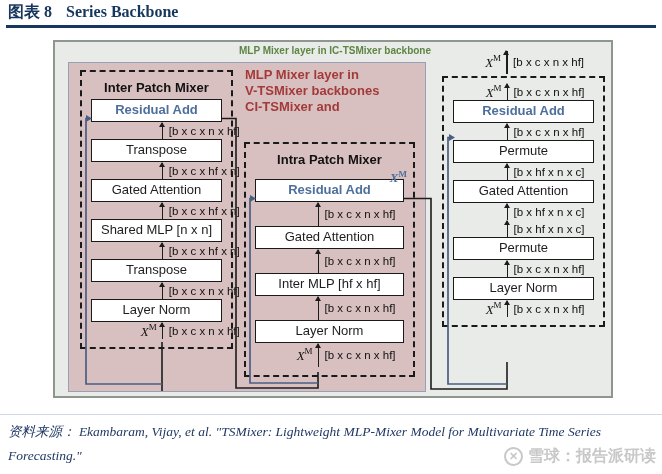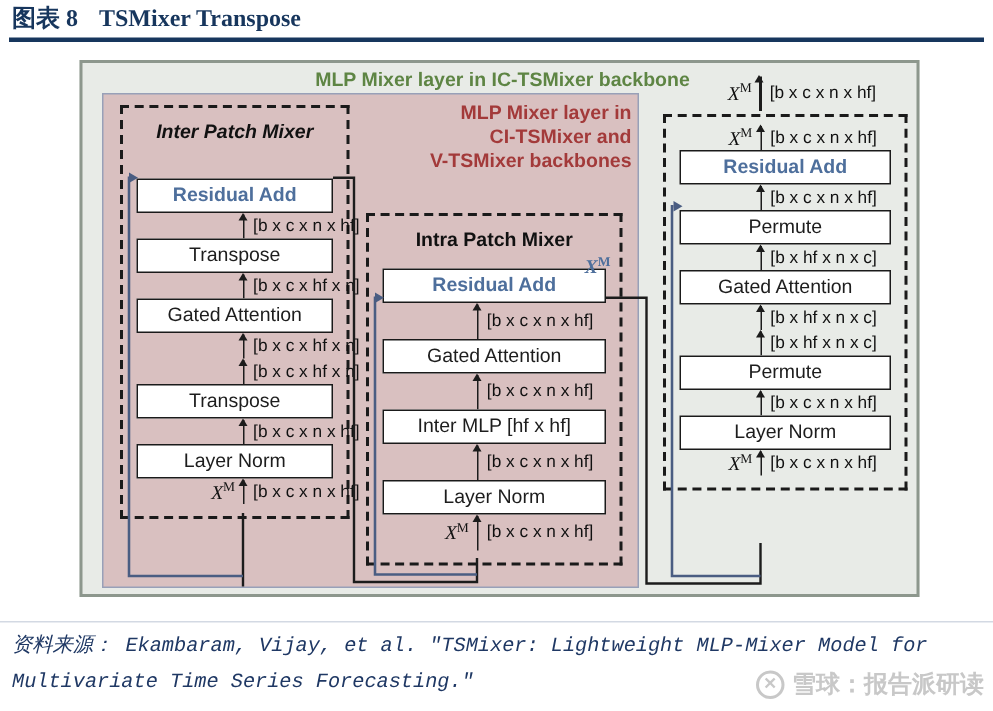--- a/index.html
+++ b/index.html
@@ -12,33 +12,33 @@
        color:#17365d;font-family:"Liberation Serif",serif;font-weight:bold;font-size:16px;}
   .hdr .fig-label{margin-right:14px;}
   .hdr-rule{position:absolute;left:6px;right:6px;top:25px;height:2.5px;background:#17365d;}
   .foot-rule{position:absolute;left:0;right:0;top:414px;height:1px;background:#d3d9e3;}
 
   
   .panel{position:absolute;left:53px;top:40px;width:560px;height:358px;
          background:#e8ebe7;border:2px solid #8d978d;box-sizing:border-box;}
   .panel-inner{position:absolute;left:0;top:0;width:560px;height:358px;}
   .outer-title{position:absolute;left:0;top:3px;width:560px;text-align:center;
-               color:#5e8544;font-weight:bold;font-size:13px;}
+               color:#5e8544;font-weight:bold;font-size:10px;}
   .pink{position:absolute;left:13px;top:20px;width:358px;height:330px;
         background:#d9c0c0;border:1px solid #98a0b8;box-sizing:border-box;}
-  .inner-title{position:absolute;left:190px;top:25px;width:176px;text-align:right;
+  .inner-title{position:absolute;left:190px;top:25px;width:176px;text-align:left;
                color:#a33a3a;font-weight:bold;font-size:13px;line-height:16px;}
 
   
   .mixer-box{position:absolute;border:2px dashed #1a1a1a;padding:5px 9px 8px 9px;box-sizing:border-box;}
   .col-left  {left:25px; top:28px; width:153px; --ax:54%;}
   .col-mid   {left:189px;top:100px;width:171px; --ax:42%;}
   .col-right {left:387px;top:34px; width:163px; --ax:38%;}
   .col-title{height:22px;line-height:22px;text-align:center;font-weight:bold;font-size:13px;color:#111;}
-  .col-left  .col-title{margin-bottom:20px;font-style:italic;}
+  .col-left  .col-title{margin-bottom:0;}
   .col-mid   .col-title{margin-bottom:8px;}
   .col-right .col-title{margin-bottom:4px;}
   .block{position:relative;height:23px;line-height:20px;background:#ffffff;
          border:1.5px solid #1a1a1a;box-sizing:border-box;text-align:center;
          font-size:13px;color:#1d1d1d;}
   .block.accent span{color:#4e6f9c;font-weight:bold;}
   .arrow-row{position:relative;height:17px;}
   .col-mid .arrow-row{height:24px;}
   .arr{position:absolute;top:1px;bottom:0;left:var(--ax);width:1.6px;background:#1c1c1c;}
   .arr::before{content:"";position:absolute;top:-1px;left:-3px;width:0;height:0;
@@ -51,47 +51,47 @@
   .xm i{font-style:italic;}
   .xm sup{font-size:9px;}
   .xm-tag{position:absolute;right:-4px;top:-16px;font-family:"Liberation Serif",serif;
           font-size:13px;color:#111;}
   .xm-tag sup{font-size:9px;}
   .top-out-row{position:absolute;left:396px;top:8px;width:145px;height:24px;--ax:38%;}
   .overlay{position:absolute;left:0;top:0;pointer-events:none;}
 
   
   .source{position:absolute;left:8px;top:420px;width:636px;
-          font-family:Liberation Mono, monospace;font-style:italic;
+          font-family:Liberation Serif, serif;font-style:italic;
           font-size:13.5px;line-height:1.8;color:#1f3864;}
   .watermark{position:absolute;right:6px;top:446px;display:flex;align-items:center;gap:5px;
              color:#c8c8c8;font-weight:bold;font-size:16px;}
   .wm-logo{width:19px;height:19px;border:2px solid #c8c8c8;border-radius:50%;
            display:flex;align-items:center;justify-content:center;
            font-size:11px;line-height:1;color:#c8c8c8;box-sizing:border-box;}
 </style>
 </head>
 <body>
 
 <div class="hdr">
-  <span class="fig-label">图表 8</span><span>TSMixer Transpose</span>
+  <span class="fig-label">图表 8</span><span>Series Backbone</span>
 </div>
 <div class="hdr-rule"></div>
 
 <div class="panel">
 <div class="panel-inner">
 
   <div class="outer-title">MLP Mixer layer in IC-TSMixer backbone</div>
 
   <div class="pink"></div>
 
   <div class="inner-title">
     <div>MLP Mixer layer in</div>
+    <div>V-TSMixer backbones</div>
     <div>CI-TSMixer and</div>
-    <div>V-TSMixer backbones</div>
   </div>
 
   <div class="arrow-row top-out-row">
     <span class="xm"><i>X</i><sup>M</sup></span>
     <span class="arr"></span>
     <span class="lbl">[b x c x n x hf]</span>
   </div>
 
   <div class="mixer-box col-left">
     <div class="col-title">Inter Patch Mixer</div>
@@ -103,20 +103,21 @@
     <div class="block"><span>Transpose</span></div>
     <div class="arrow-row">
           <span class="arr"></span>
           <span class="lbl">[b x c x hf x n]</span>
         </div>
     <div class="block"><span>Gated Attention</span></div>
     <div class="arrow-row">
           <span class="arr"></span>
           <span class="lbl">[b x c x hf x n]</span>
         </div>
+    <div class="block"><span>Shared MLP [n x n]</span></div>
     <div class="arrow-row">
           <span class="arr"></span>
           <span class="lbl">[b x c x hf x n]</span>
         </div>
     <div class="block"><span>Transpose</span></div>
     <div class="arrow-row">
           <span class="arr"></span>
           <span class="lbl">[b x c x n x hf]</span>
         </div>
     <div class="block"><span>Layer Norm</span></div>

